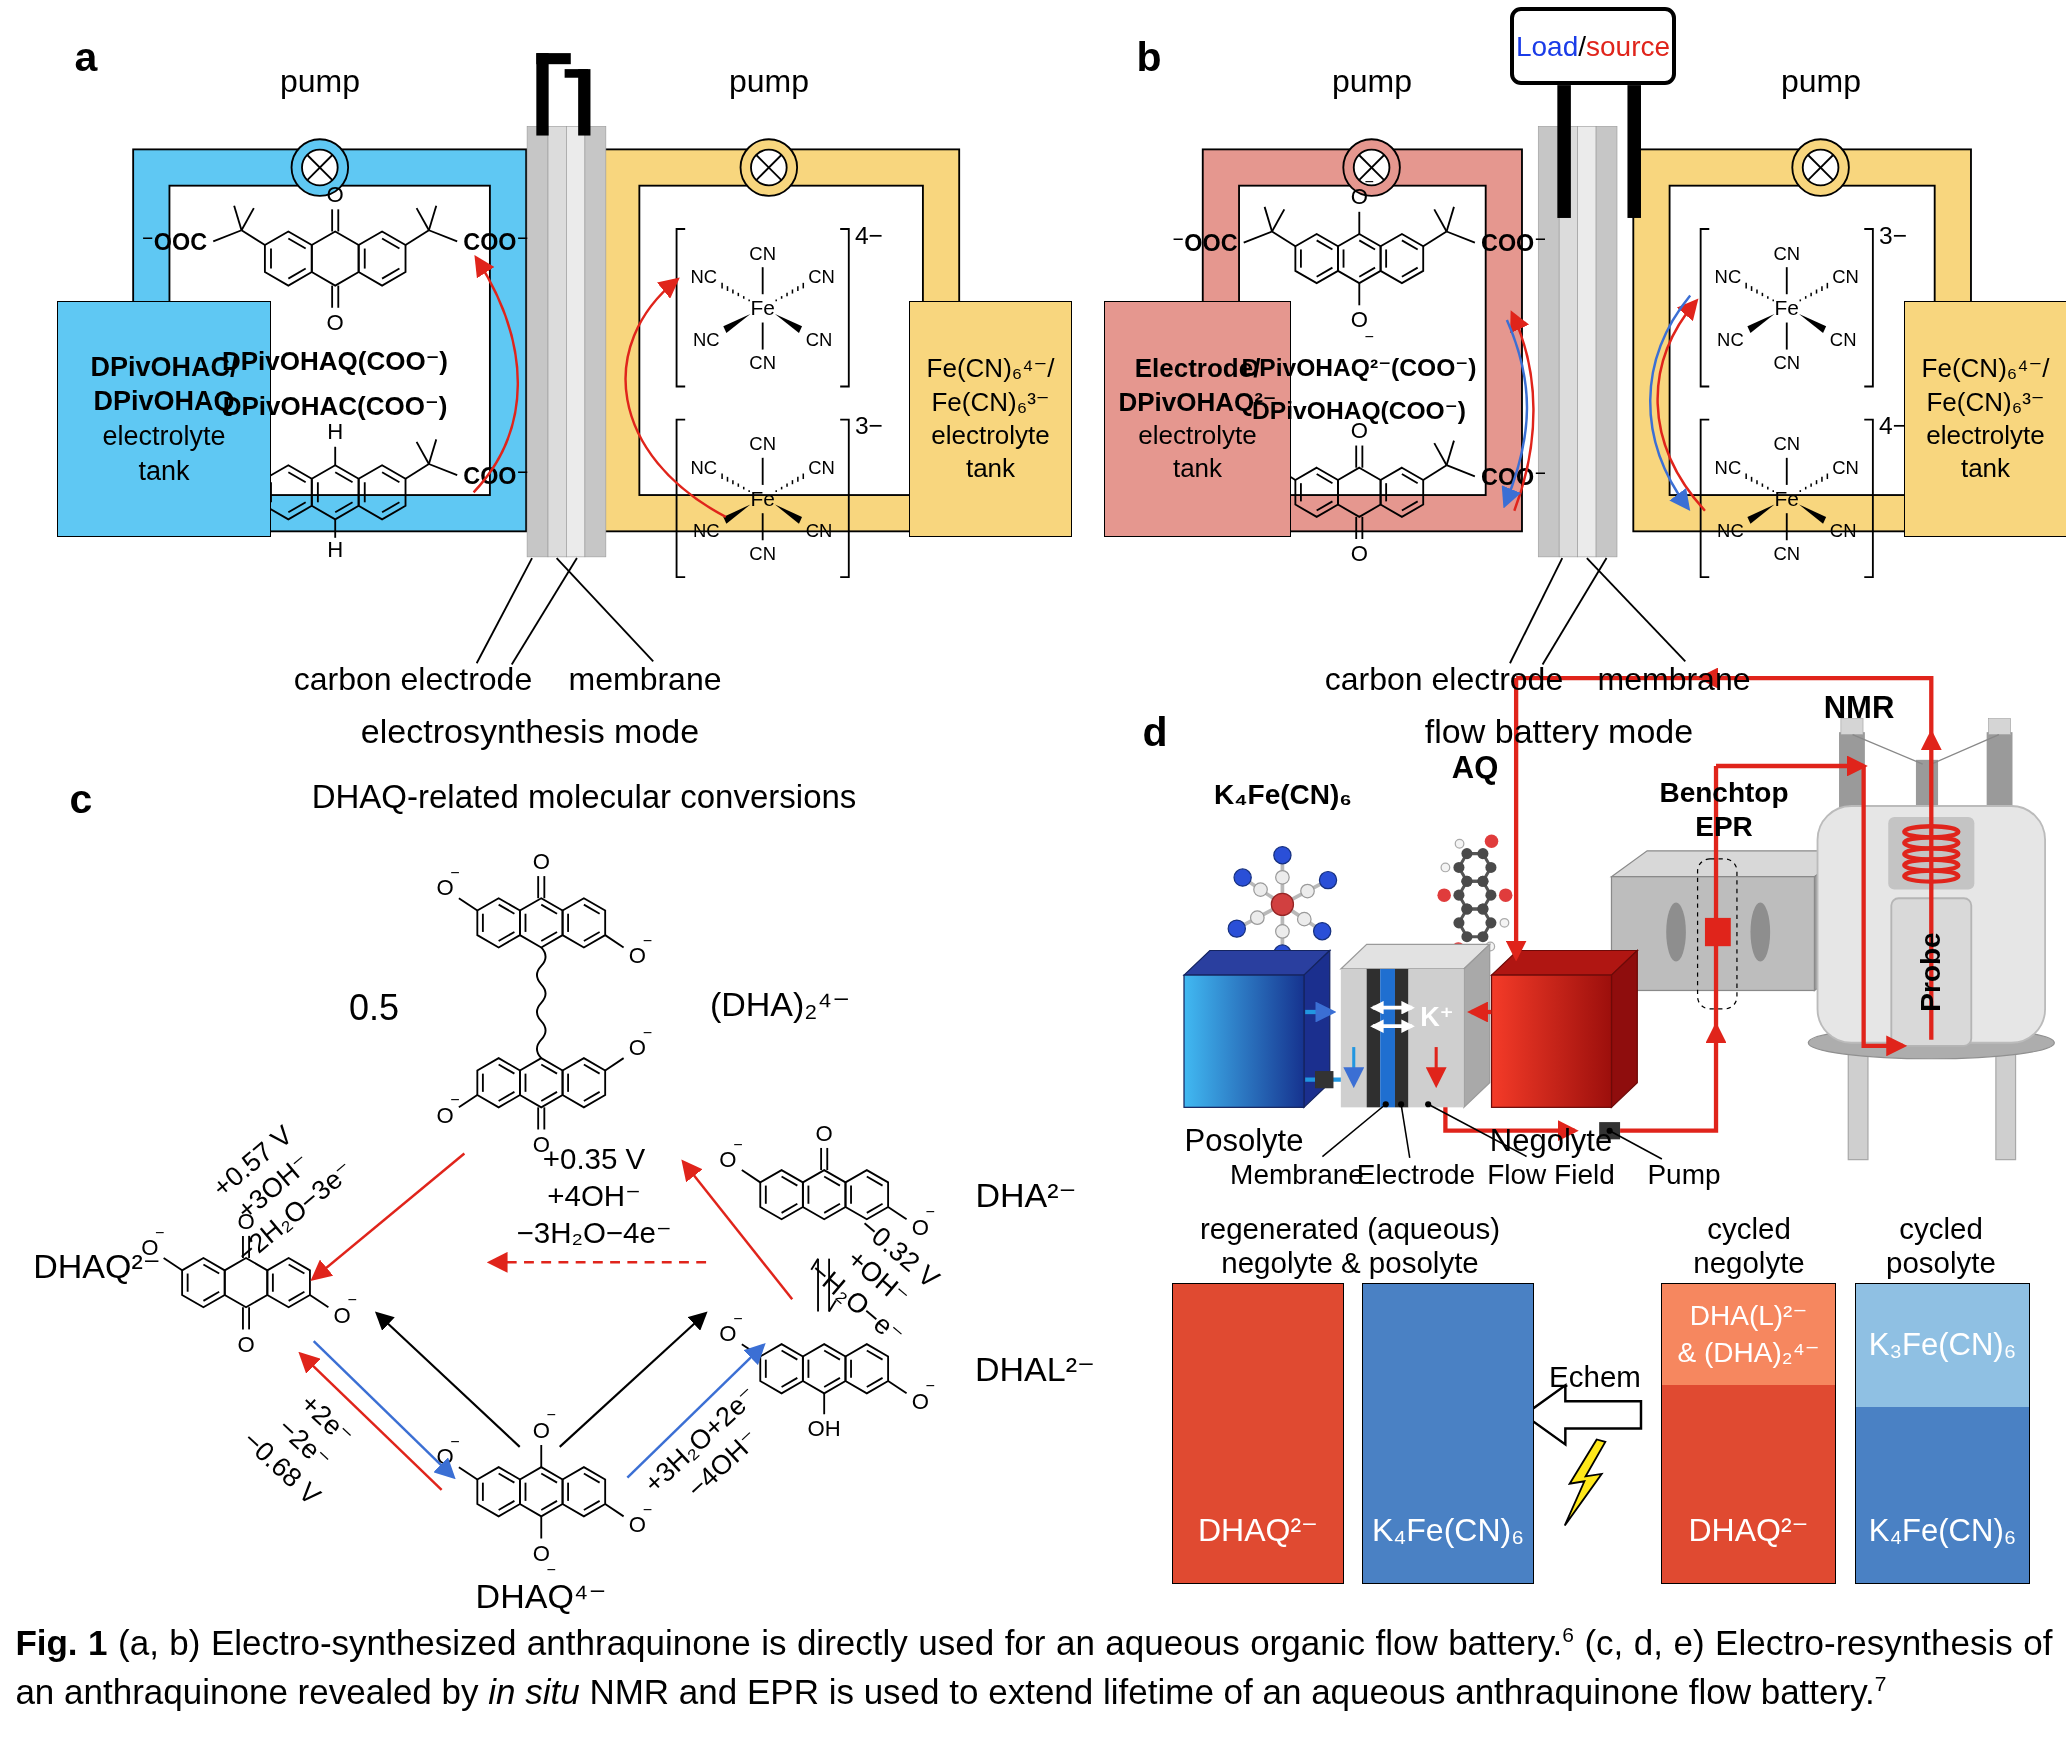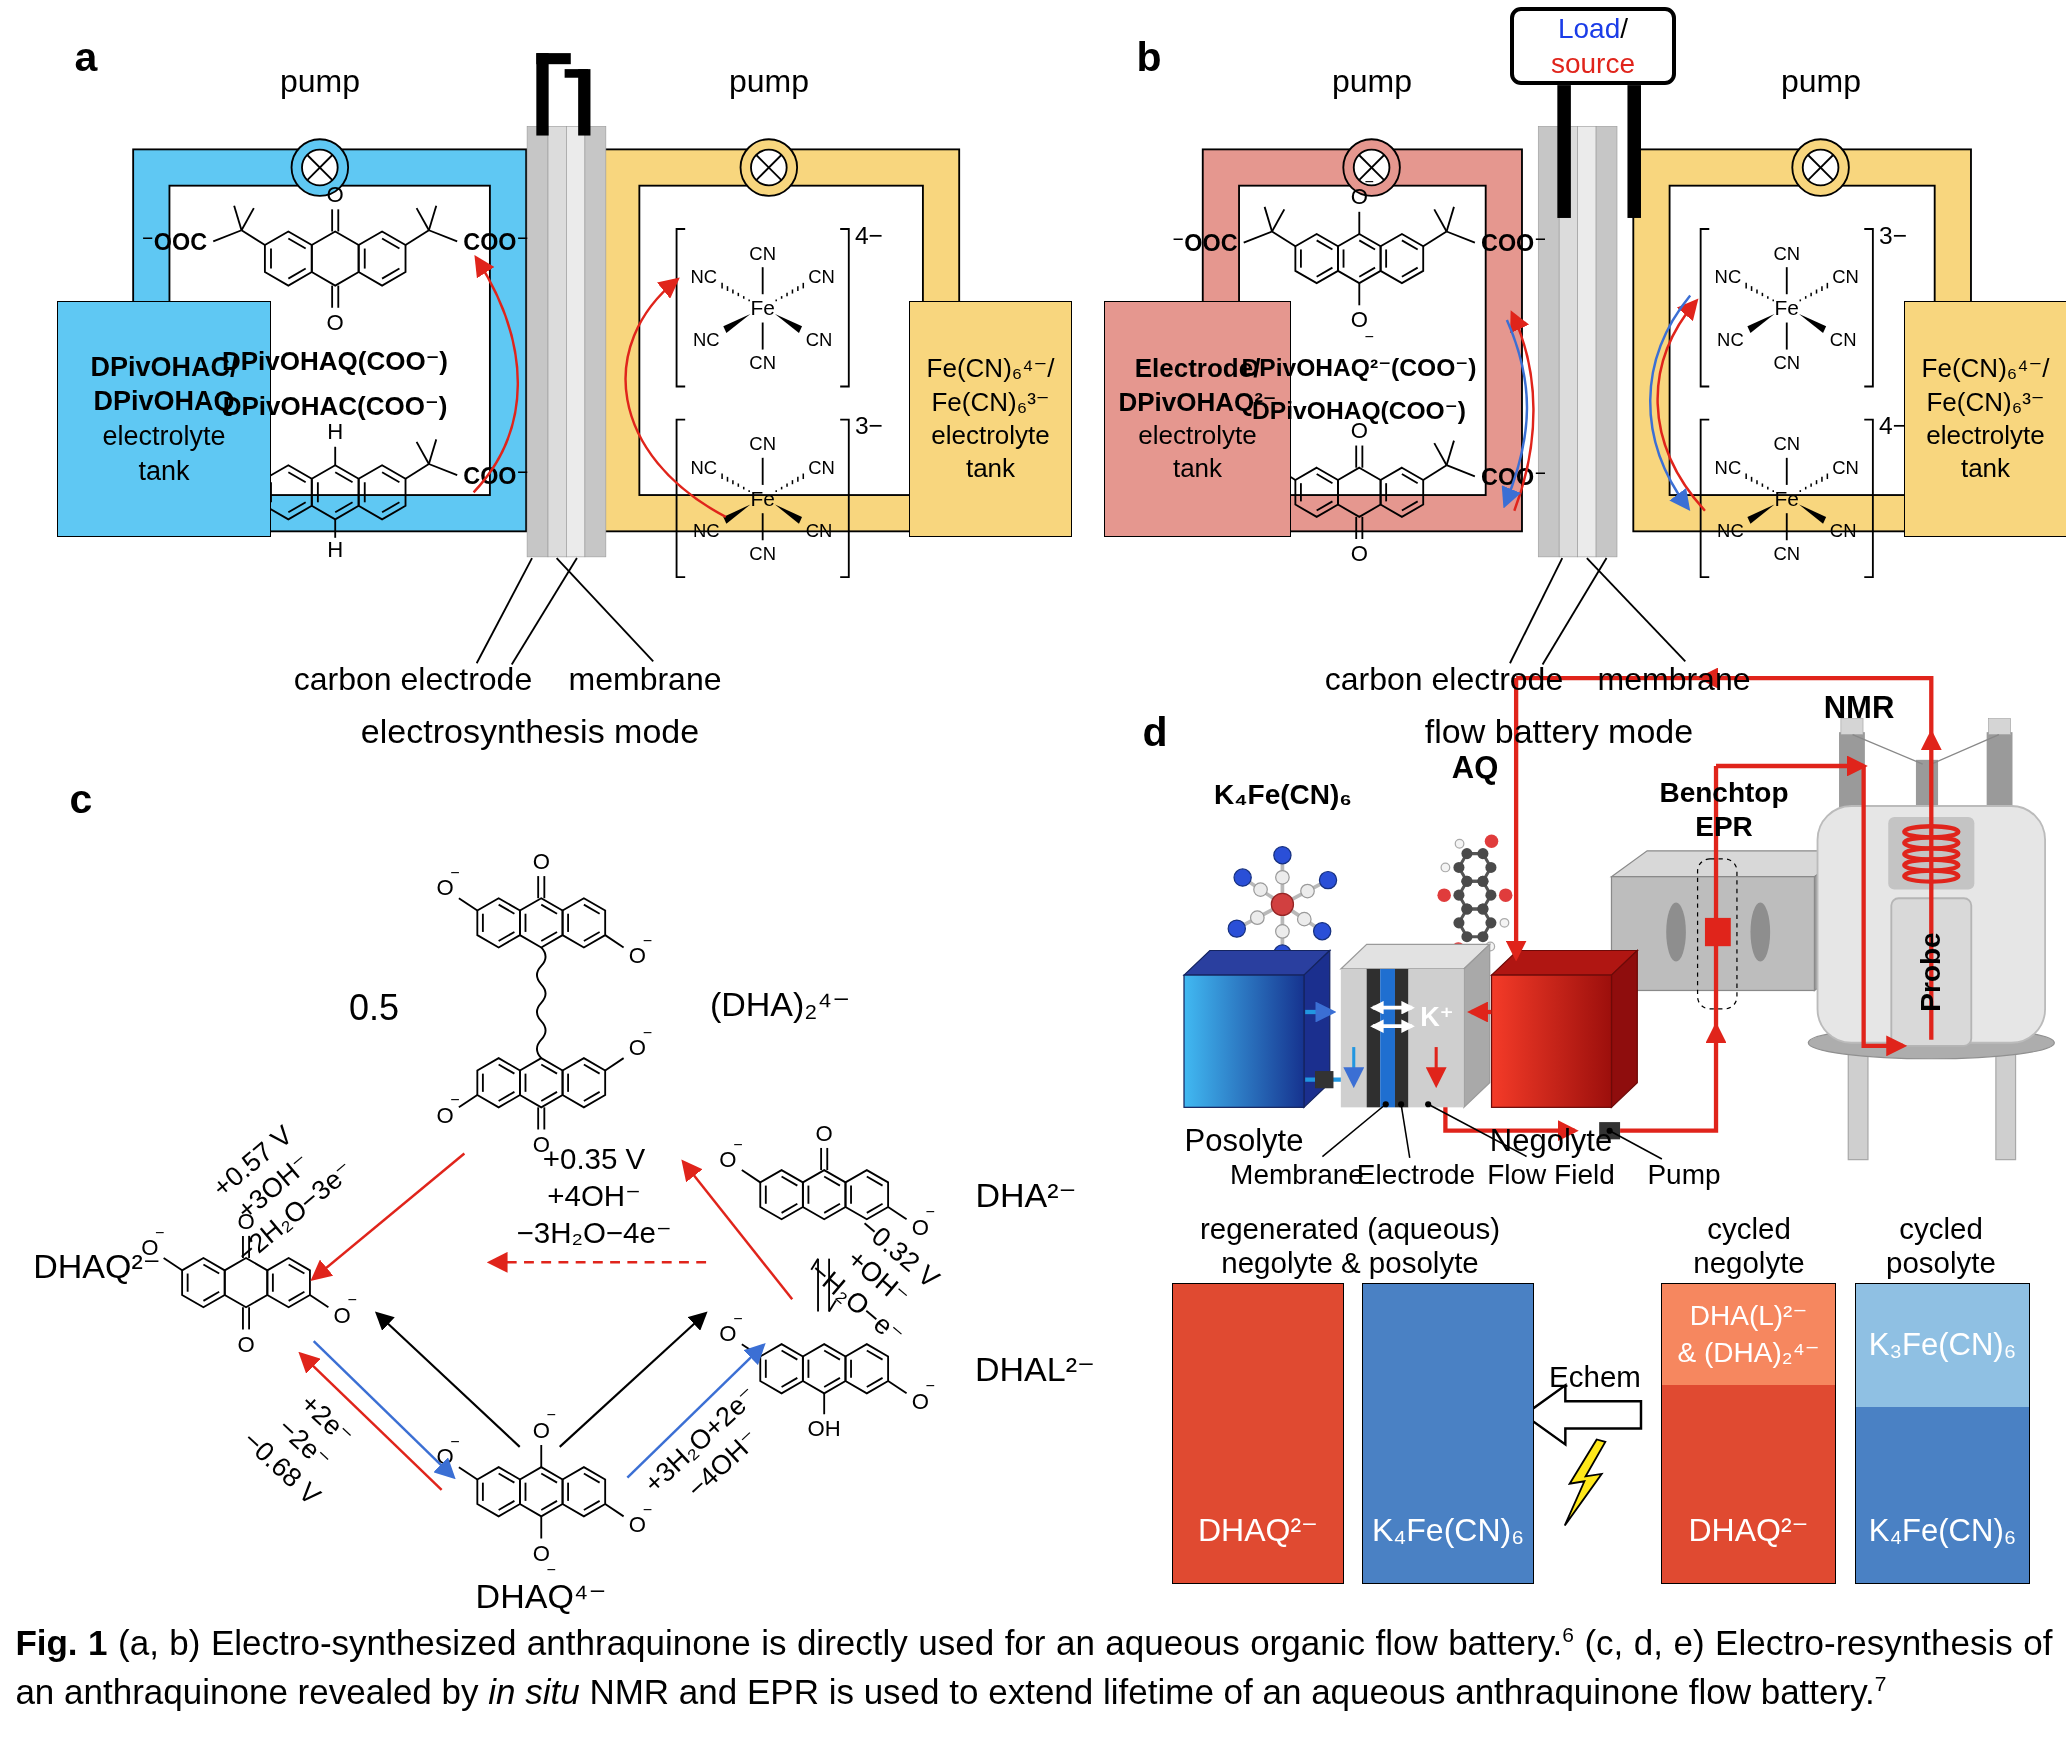--- a/index.html
+++ b/index.html
@@ -9,21 +9,21 @@
   .lbl{position:absolute;transform:translate(-50%,-50%);white-space:nowrap;line-height:1.12;}
   .b{font-weight:bold;}
   .tank{position:absolute;border:1.8px solid #000;display:flex;flex-direction:column;
         justify-content:center;align-items:center;text-align:right;line-height:1.28;}
   .rot{position:absolute;text-align:center;line-height:1.22;white-space:nowrap;}
   .bar{position:absolute;border:1.8px solid #000;box-sizing:border-box;}
   .barlbl{position:absolute;left:50%;transform:translateX(-50%);color:#fff;white-space:nowrap;}
   .seg{position:absolute;left:0;width:100%;display:flex;flex-direction:column;justify-content:center;
        align-items:center;color:#fff;line-height:1.3;}
   #loadbox{position:absolute;left:1510px;top:7.4px;width:166px;height:78px;border:4.3px solid #000;
-           border-radius:11px;background:#fff;display:flex;flex-direction:column;justify-content:center;
+           border-radius:11px;background:#fff;display:flex;flex-direction:row;justify-content:center;
            align-items:center;line-height:1.25;box-sizing:border-box;}
   #caption{position:absolute;left:15.4px;top:1618px;width:2037px;font-size:35px;line-height:1.4;
            text-align:justify;color:#000;}
   #caption sup{font-size:0.6em;}
   .vrot{position:absolute;transform:translate(-50%,-50%) rotate(-90deg);white-space:nowrap;}
 </style>
 </head>
 <body>
 
 <div id="page">
@@ -668,20 +668,21 @@
 </div>
 
 <div class="lbl b" style="left:1359px;top:368px;font-size:24.6px">DPivOHAQ²⁻(COO⁻)</div>
 <div class="lbl b" style="left:1359px;top:411px;font-size:24.6px">DPivOHAQ(COO⁻)</div>
 
 <div class="lbl" style="left:1444px;top:680px;font-size:32px">carbon electrode</div>
 <div class="lbl" style="left:1674px;top:680px;font-size:32px">membrane</div>
 <div class="lbl" style="left:1559px;top:731px;font-size:34px">flow battery mode</div>
 
 <div class="lbl b" style="left:81px;top:800px;font-size:41px">c</div>
+<div class="lbl" style="left:584px;top:797px;font-size:33px">DHAQ-related molecular conversions</div>
 <div class="lbl" style="left:374px;top:1008px;font-size:36px">0.5</div>
 <div class="lbl" style="left:780px;top:1004px;font-size:34px">(DHA)₂⁴⁻</div>
 <div class="lbl" style="left:97px;top:1266px;font-size:34px">DHAQ²⁻</div>
 <div class="lbl" style="left:1026px;top:1195px;font-size:34px">DHA²⁻</div>
 <div class="lbl" style="left:1035px;top:1369px;font-size:34px">DHAL²⁻</div>
 <div class="lbl" style="left:541px;top:1596px;font-size:34px">DHAQ⁴⁻</div>
 
 <div class="lbl" style="left:594px;top:1159px;font-size:29.5px">+0.35 V</div>
 <div class="lbl" style="left:594px;top:1196px;font-size:29.5px">+4OH⁻</div>
 <div class="lbl" style="left:594px;top:1233px;font-size:29.5px">−3H₂O−4e⁻</div>

